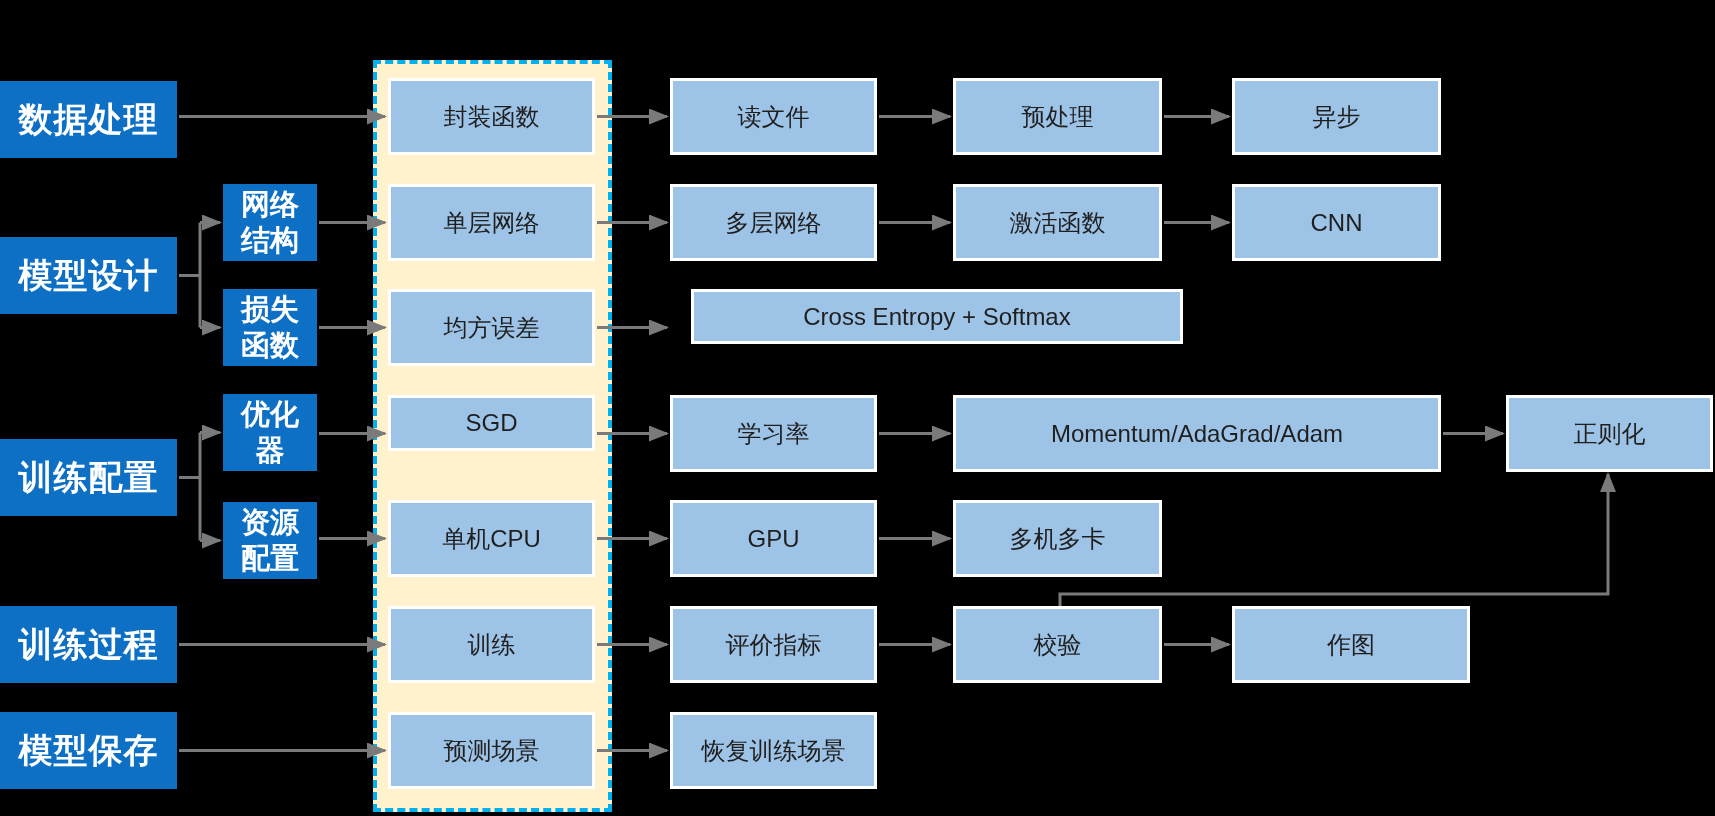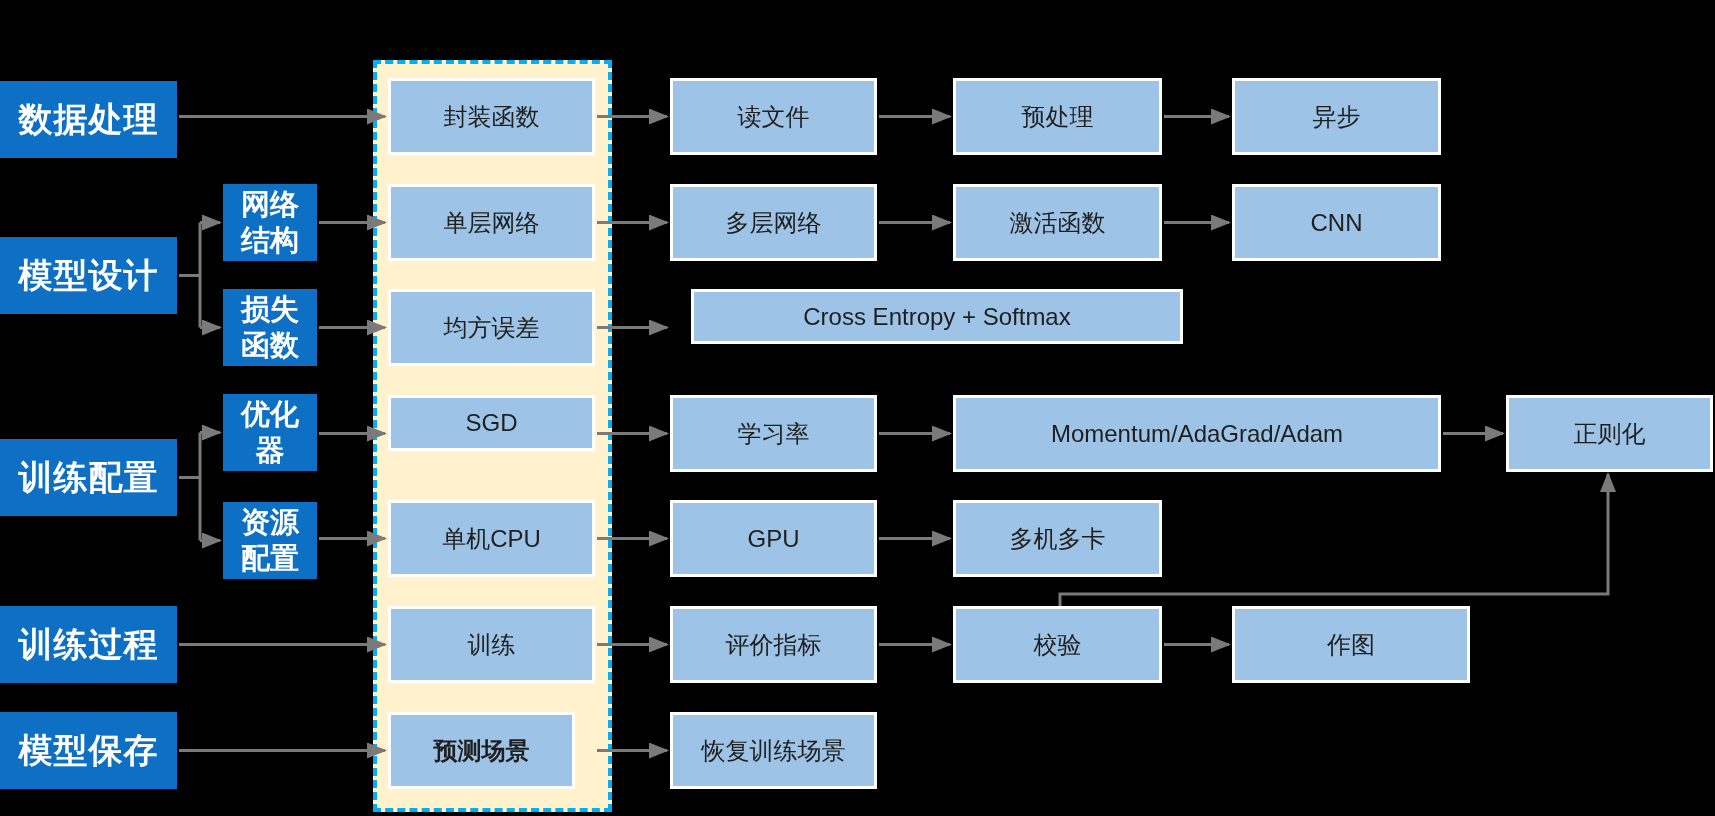--- a/index.html
+++ b/index.html
@@ -107,16 +107,16 @@
       <div class="node node-light" style="left: 670px; top: 395px; width: 207px; height: 77px;">学习率</div>
       <div class="node node-light" style="left: 953px; top: 395px; width: 488px; height: 77px;">Momentum/AdaGrad/Adam</div>
       <div class="node node-light" style="left: 1506px; top: 395px; width: 207px; height: 77px;">正则化</div>
       <div class="node node-light" style="left: 388px; top: 500px; width: 207px; height: 77px;">单机CPU</div>
       <div class="node node-light" style="left: 670px; top: 500px; width: 207px; height: 77px;">GPU</div>
       <div class="node node-light" style="left: 953px; top: 500px; width: 209px; height: 77px;">多机多卡</div>
       <div class="node node-light" style="left: 388px; top: 606px; width: 207px; height: 77px;">训练</div>
       <div class="node node-light" style="left: 670px; top: 606px; width: 207px; height: 77px;">评价指标</div>
       <div class="node node-light" style="left: 953px; top: 606px; width: 209px; height: 77px;">校验</div>
       <div class="node node-light" style="left: 1232px; top: 606px; width: 238px; height: 77px;">作图</div>
-      <div class="node node-light" style="left: 388px; top: 712px; width: 187px; height: 77px; font-weight: bold;">预测场景</div>
+      <div class="node node-light" style="left: 388px; top: 712px; width: 207px; height: 77px;">预测场景</div>
       <div class="node node-light" style="left: 670px; top: 712px; width: 207px; height: 77px;">恢复训练场景</div>
     </div>
 </div>
 
 </body></html>

